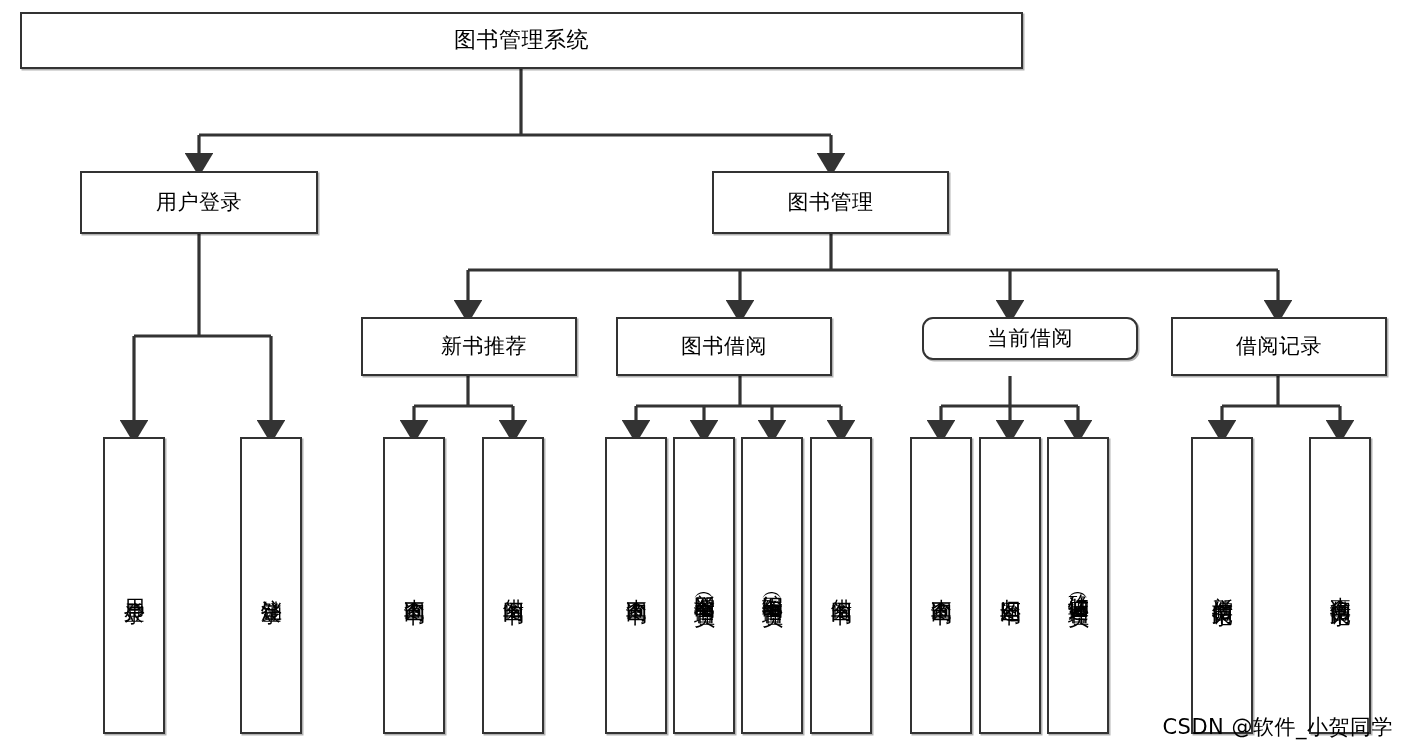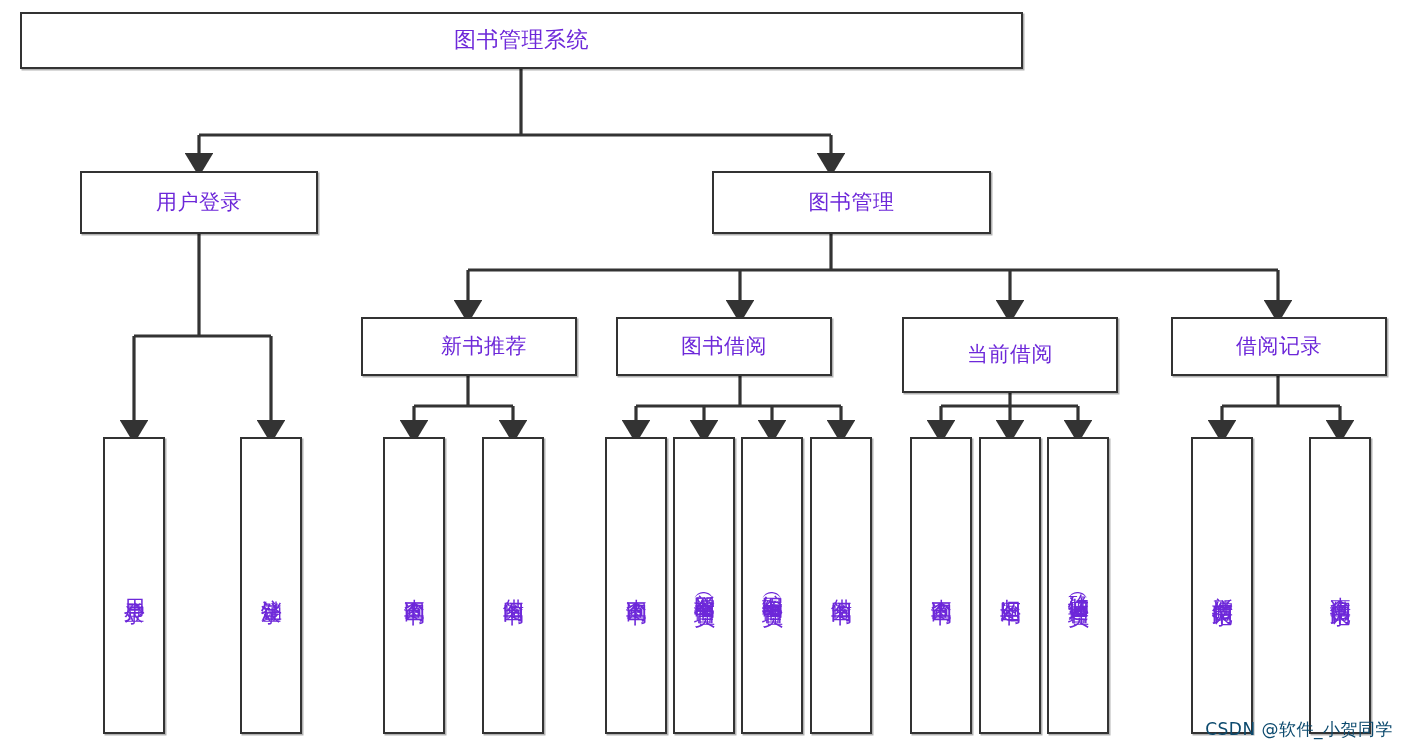--- a/index.html
+++ b/index.html
@@ -27,21 +27,21 @@
   }
   .node {
     position: absolute;
     box-sizing: border-box;
     background: #ffffff;
     border: 2px solid #333333;
     box-shadow: 1.5px 1.5px 0 rgba(0,0,0,0.30);
     display: flex;
     align-items: center;
     justify-content: center;
-    color: #6d28d9;
+    color: #000000;
     z-index: 2;
   }
   .node-label {
     display: block;
     white-space: pre;
     letter-spacing: 0.5px;
   }
   
   .node.horiz .node-label {
     font-size: 21px;
@@ -62,22 +62,22 @@
     font-size: 21px;
     line-height: 1.18;
     letter-spacing: 2px;
     max-height: 100%;
     text-align: center;
   }
   #watermark {
     position: absolute;
     right: 12px;
     bottom: 6px;
-    font-size: 17px;
-    color: #0c4a6e;
+    font-size: 21px;
+    color: #000000;
     white-space: nowrap;
     z-index: 5;
     letter-spacing: 0.5px;
   }
 </style>
 </head>
 <body>
 
 <div id="diagram-root">
 
@@ -131,31 +131,31 @@
     </g>
   </svg>
 
   <div class="node horiz root" style="left:20px; top:12px; width:1003px; height:57px;">
     <span class="node-label">图书管理系统</span>
   </div>
 
   <div class="node horiz" style="left:80px; top:171px; width:238px; height:63px;">
     <span class="node-label">用户登录</span>
   </div>
-  <div class="node horiz" style="left:712px; top:171px; width:279px; height:63px;">
+  <div class="node horiz" style="left:712px; top:171px; width:237px; height:63px;">
     <span class="node-label">图书管理</span>
   </div>
 
   <div class="node horiz" style="left:361px; top:317px; width:216px; height:59px;padding-left:30px;">
     <span class="node-label">新书推荐</span>
   </div>
   <div class="node horiz" style="left:616px; top:317px; width:216px; height:59px;">
     <span class="node-label">图书借阅</span>
   </div>
-  <div class="node horiz" style="left:902px; top:317px; width:216px; height:76px;">
+  <div class="node horiz" style="left:922px; top:317px; width:216px; height:43px;border-radius:11px;">
     <span class="node-label">当前借阅</span>
   </div>
   <div class="node horiz" style="left:1171px; top:317px; width:216px; height:59px;text-align:center;">
     <span class="node-label">借阅记录</span>
   </div>
 
   <div class="node vert" style="left:103px; top:437px; width:62px; height:297px;">
     <span class="node-label">用户登录</span>
   </div>
   <div class="node vert" style="left:240px; top:437px; width:62px; height:297px;">

